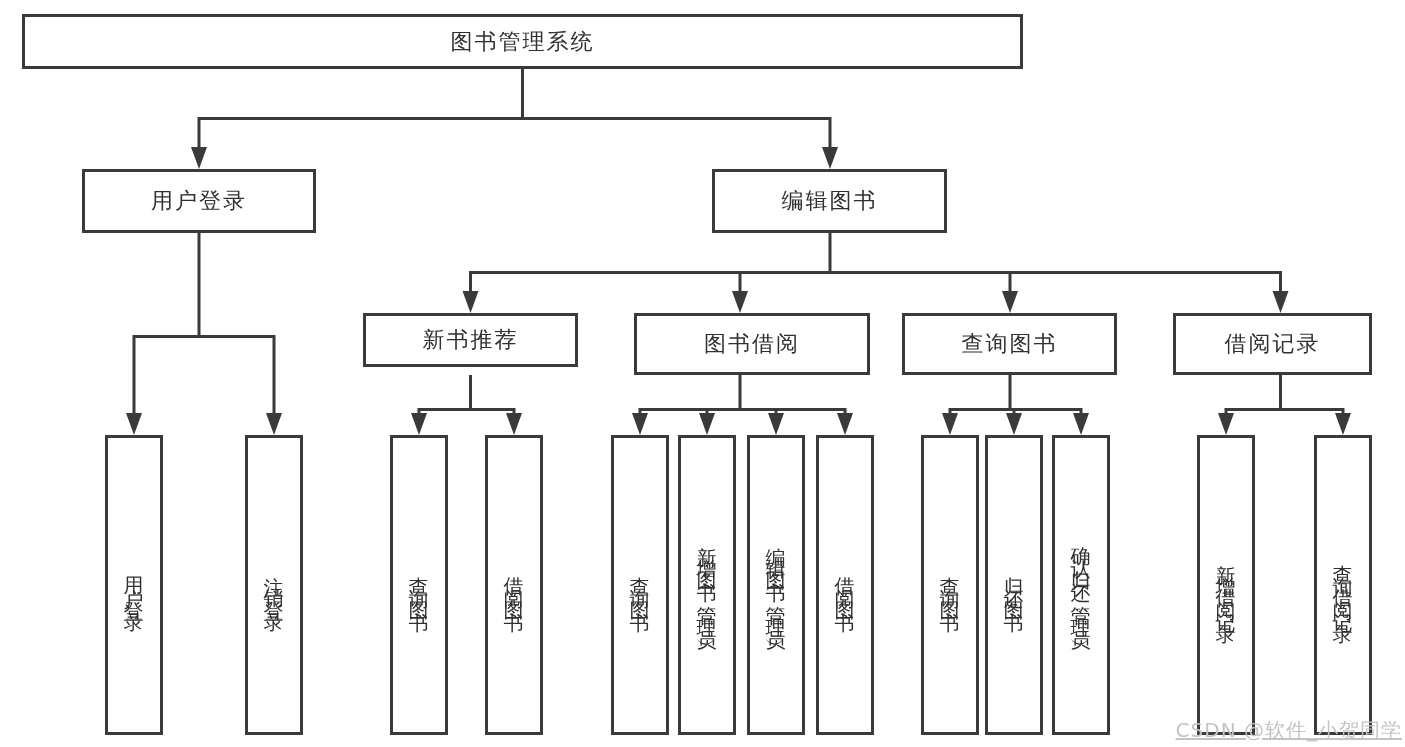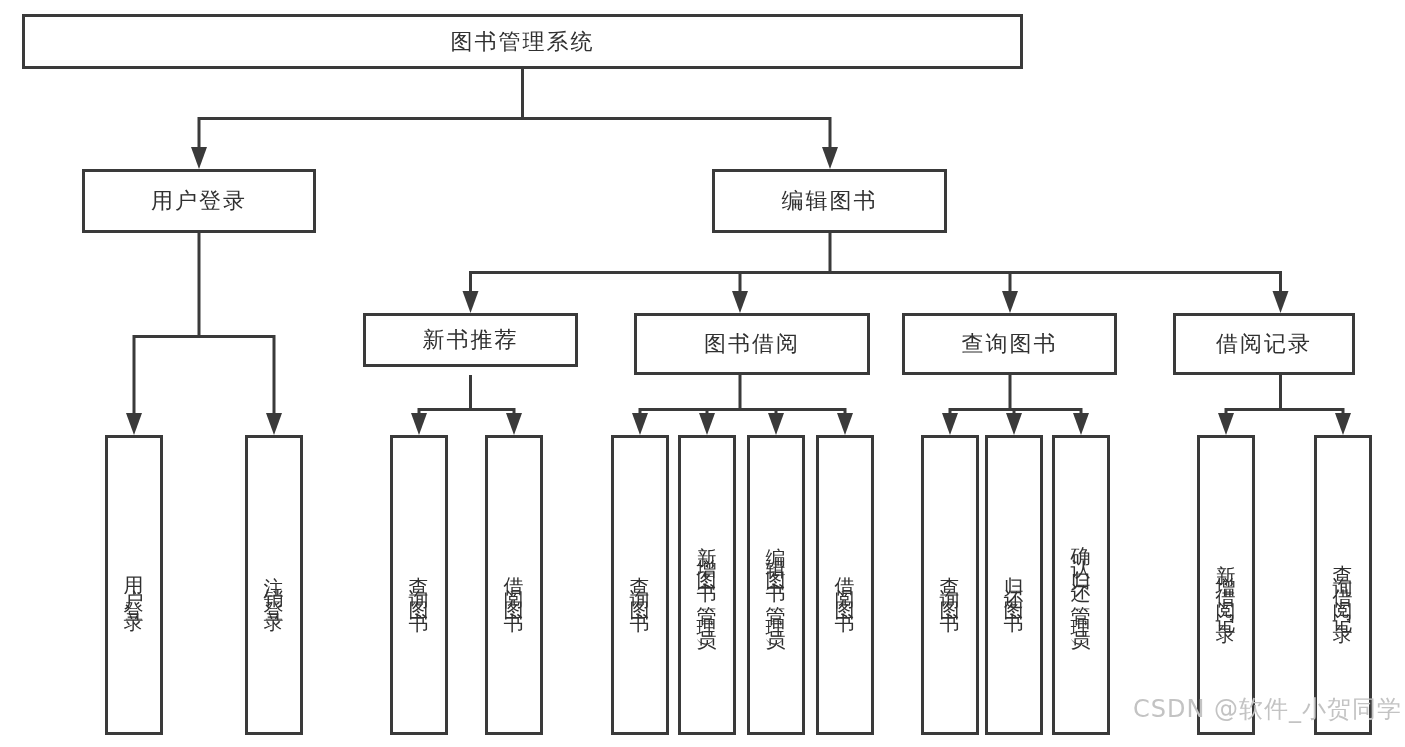--- a/index.html
+++ b/index.html
@@ -37,26 +37,27 @@
     writing-mode: vertical-rl;
     text-orientation: mixed;
     font-size: 20px;
     letter-spacing: 12px;
     line-height: 1;
     white-space: nowrap;
   }
   #watermark {
     position: absolute;
     right: 3px;
-    top: 693px;
-    font-size: 24px;
+    top: 717px;
+    font-size: 20px;
     color: var(--watermark);
     letter-spacing: 1px;
     white-space: nowrap;
     z-index: 10;
+    text-decoration: underline;
   }
 </style>
 </head>
 <body>
 
 <div id="stage">
 
   <svg id="wires" width="1405" height="747" viewBox="0 0 1405 747">
 
     <path d="M522.5 68 V118.5 M197.5 118.5 H831.5 M199 118.5 V151 M830 118.5 V151" stroke="currentColor" stroke-width="3" fill="none"></path>
@@ -106,21 +107,21 @@
 
   <div class="box h" style="left:363px; top:313px; width:215px; height:54px">
     <span>新书推荐</span>
   </div>
   <div class="box h" style="left:634px; top:313px; width:236px; height:62px">
     <span>图书借阅</span>
   </div>
   <div class="box h" style="left:902px; top:313px; width:215px; height:62px">
     <span>查询图书</span>
   </div>
-  <div class="box h" style="left:1173px; top:313px; width:182px; height:62px">
+  <div class="box h" style="left:1173px; top:313px; width:199px; height:62px">
     <span>借阅记录</span>
   </div>
 
   <div class="box v" style="left:105px; top:435px; width:58px; height:300px">
     <span>用户登录</span>
   </div>
   <div class="box v" style="left:245px; top:435px; width:58px; height:300px">
     <span>注销登录</span>
   </div>
 

